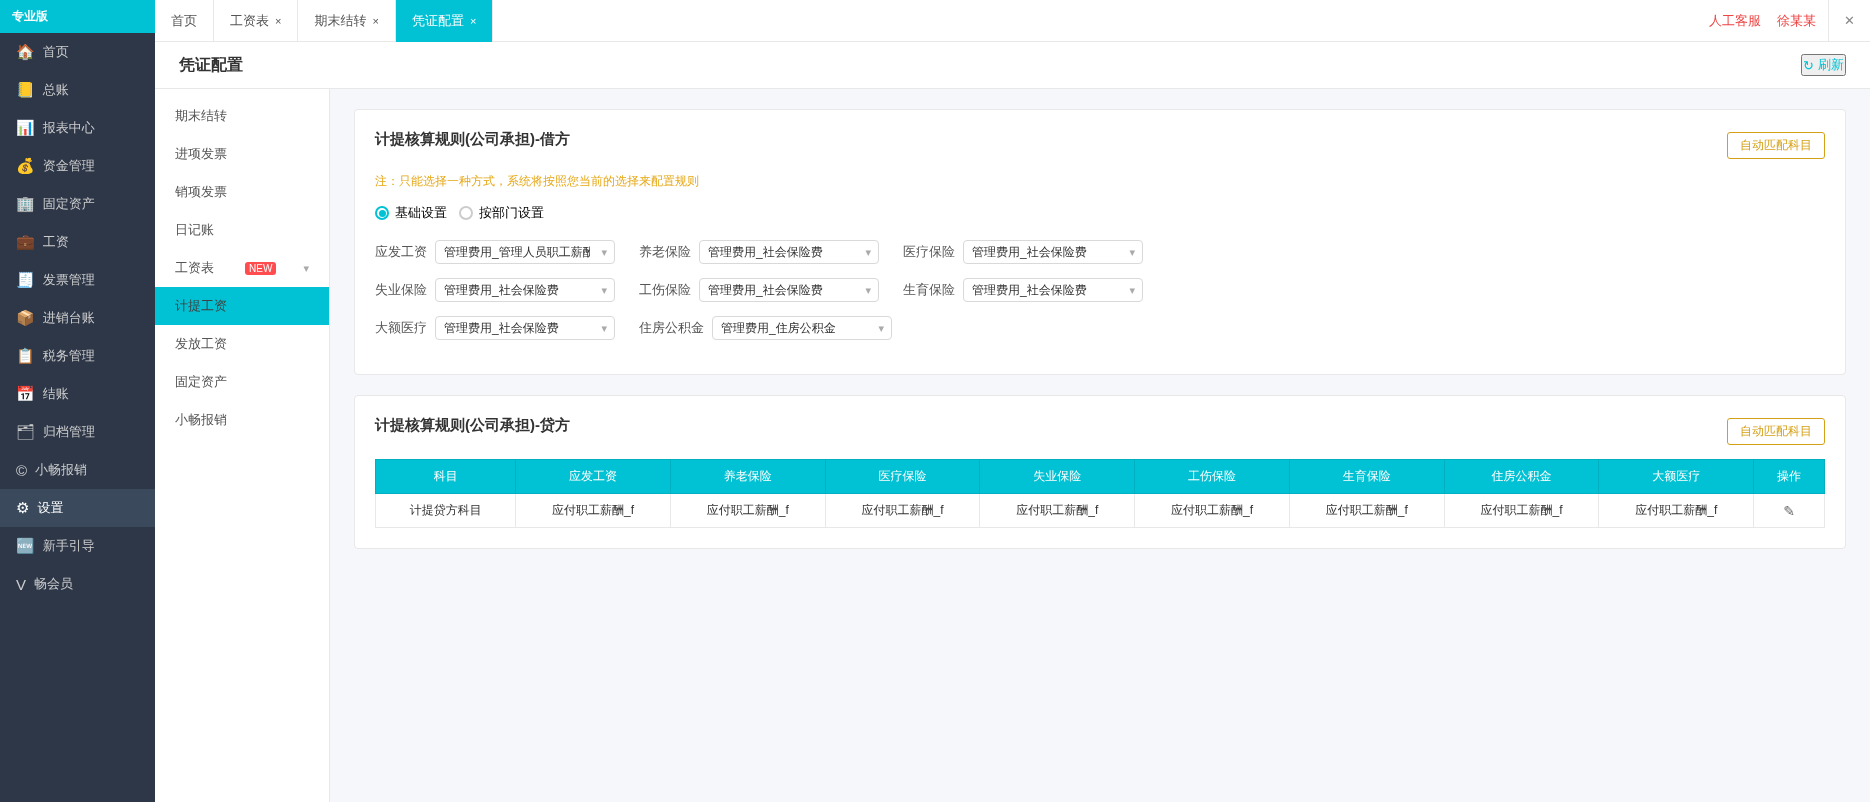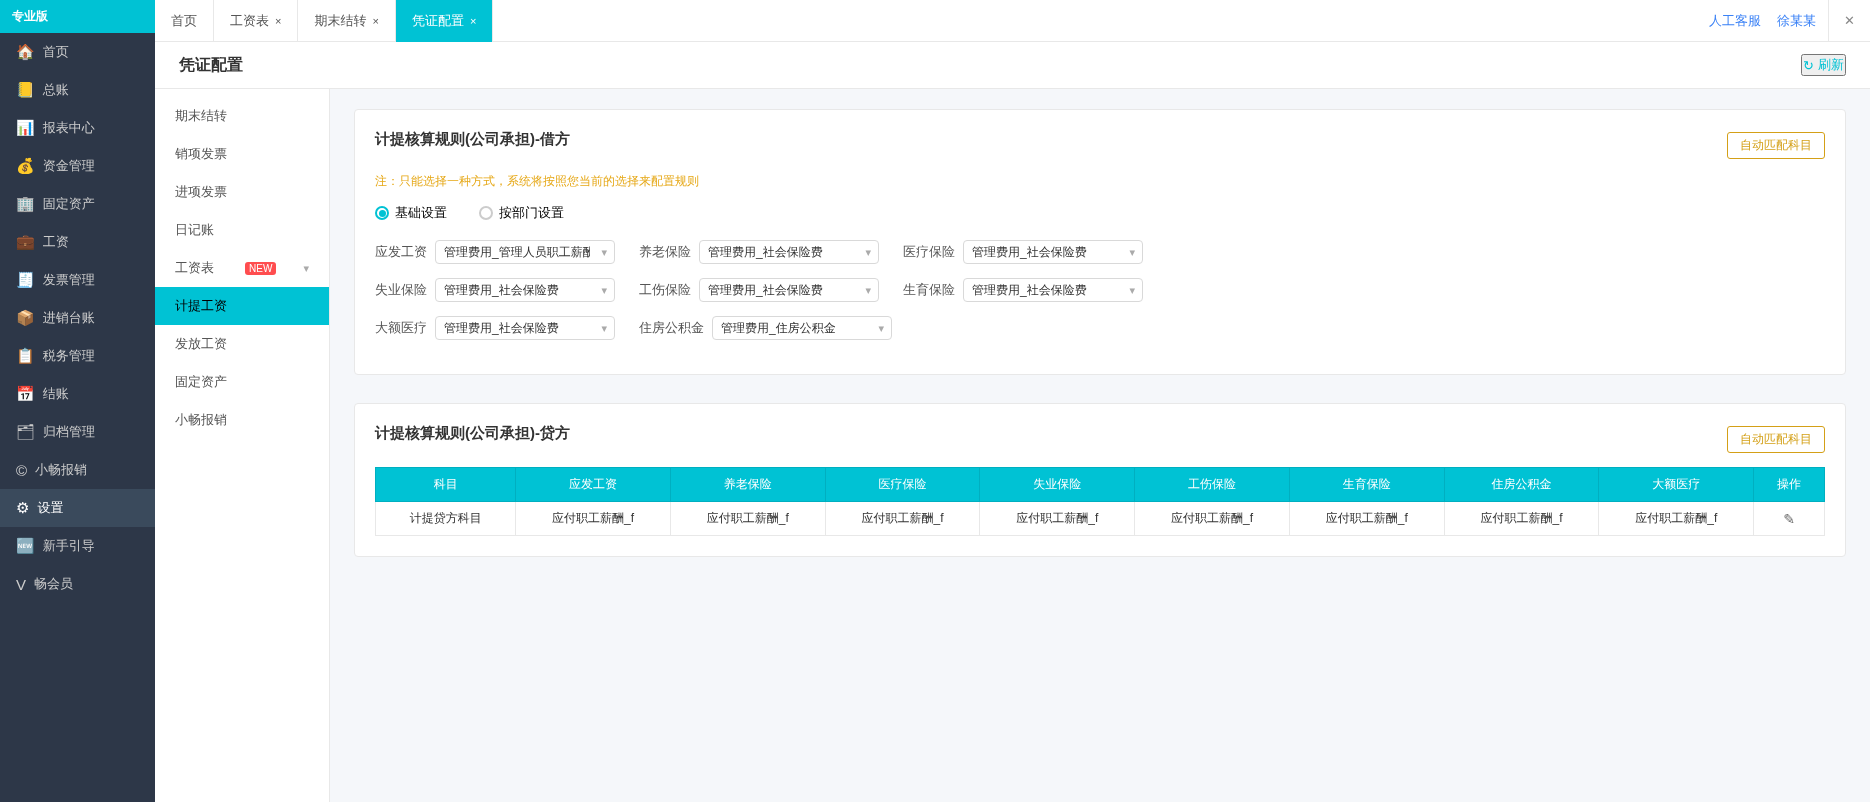--- a/index.html
+++ b/index.html
@@ -69,21 +69,21 @@
     .tab.active {
       background: #00c2d4;
       color: #fff;
     }
     .tab .close-icon { font-size: 11px; cursor: pointer; }
     .topbar-right {
       margin-left: auto;
       display: flex;
       align-items: center;
       padding-right: 12px;
-      color: #3b82f6;
+      color: #ef4444;
       gap: 16px;
     }
     .close-btn {
       width: 42px;
       height: 42px;
       display: flex;
       align-items: center;
       justify-content: center;
       border-left: 1px solid #e8e8e8;
       cursor: pointer;
@@ -121,21 +121,21 @@
     }
     .left-nav-item {
       padding: 10px 20px;
       cursor: pointer;
       color: #555;
       font-size: 13px;
       display: flex;
       align-items: center;
       justify-content: space-between;
     }
-    .left-nav-item.active { background: #00c2d4; color: #000000; }
+    .left-nav-item.active { background: #00c2d4; color: #404040; }
     .left-nav-item .badge-new {
       background: #ff4d4f;
       color: #fff;
       font-size: 10px;
       padding: 1px 4px;
       border-radius: 3px;
       margin-left: 4px;
       text-align: right;
     }
 
@@ -145,21 +145,21 @@
       overflow-y: auto;
       padding: 20px 24px;
       background: #f5f7fa;
     }
 
     
     .section {
       background: #fff;
       border: 1px solid #e8e8e8;
       border-radius: 4px;
-      margin-bottom: 28px;
+      margin-bottom: 20px;
       padding: 20px;
     }
     .section-title {
       font-size: 15px;
       font-weight: bold;
       color: #333;
       margin-bottom: 12px;
     }
     .notice-text {
       color: #e6a817;
@@ -179,21 +179,21 @@
       padding: 4px 12px;
       font-size: 12px;
       cursor: pointer;
       border-radius: 3px;
     }
 
     
     .radio-group {
       display: flex;
       align-items: center;
-      gap: 32px;
+      gap: 12px;
       margin-bottom: 18px;
     }
     .radio-label {
       display: flex;
       align-items: center;
       gap: 6px;
       cursor: pointer;
       font-size: 13px;
     }
     .radio-circle {
@@ -387,24 +387,24 @@
     </button>
   </div>
 
   <div class="content-layout">
 
     <div class="left-nav">
       <div class="left-nav-item">
         <span>期末结转</span>
       </div>
       <div class="left-nav-item">
+        <span>进项发票</span>
+      </div>
+      <div class="left-nav-item">
         <span>销项发票</span>
-      </div>
-      <div class="left-nav-item">
-        <span>进项发票</span>
       </div>
       <div class="left-nav-item">
         <span>日记账</span>
       </div>
       <div class="left-nav-item">
         <span>工资表</span>
         <span class="badge-new">NEW</span>
         <span style="color:#aaa;font-size:11px;">▾</span>
       </div>
       <div class="left-nav-item active">

